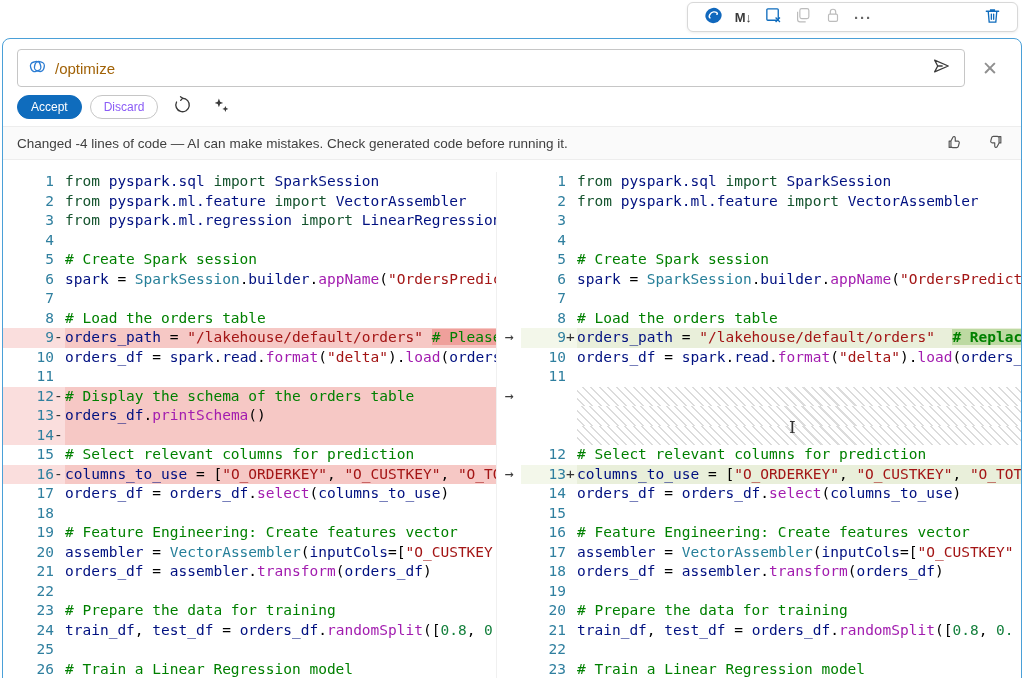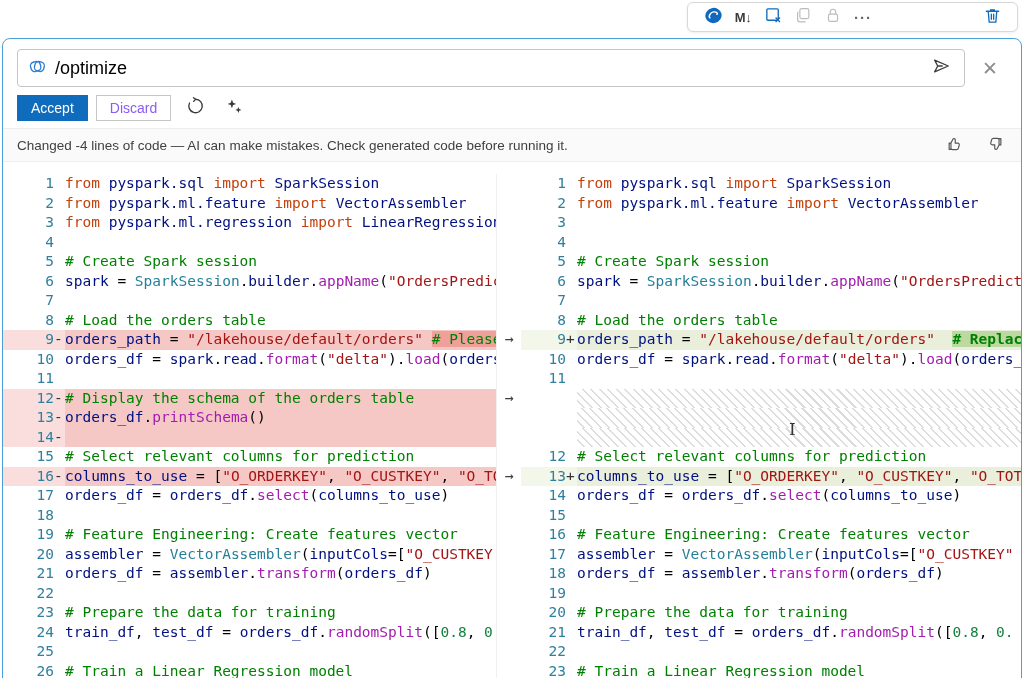--- a/index.html
+++ b/index.html
@@ -15,27 +15,27 @@
   .tb-dots{font-size:15px;font-weight:bold;color:#666;letter-spacing:1px;}
   .tb-spacer{flex:1;}
 
   
   .panel{position:absolute;left:2px;top:38px;width:1020px;height:652px;background:#fff;
     border:1.6px solid #4aa0d8;border-radius:8px;overflow:hidden;display:flex;flex-direction:column;}
 
   .input-row{display:flex;align-items:center;margin:10px 12px 0 14px;gap:6px;}
   .prompt-box{flex:1;height:38px;border:1px solid #c6c6c6;border-radius:4px;background:#fff;
     display:flex;align-items:center;padding:0 6px 0 10px;gap:8px;}
-  .prompt-text{flex:1;font-size:18px;color:#000000;}
+  .prompt-text{flex:1;font-size:15px;color:#a16207;}
   .send-btn{width:34px;height:30px;display:flex;align-items:center;justify-content:center;cursor:pointer;border-radius:4px;}
   .close-btn{width:38px;height:34px;display:flex;align-items:center;justify-content:center;
     color:#8f8f8f;font-size:19px;cursor:pointer;}
 
   .actions-row{display:flex;align-items:center;margin:8px 14px 7px 14px;gap:8px;}
-  .btn{font-size:14px;border-radius:0;padding:4px 13px;cursor:pointer;font-family:inherit;}
+  .btn{font-size:12px;border-radius:12px;padding:4px 13px;cursor:pointer;font-family:inherit;}
   .btn-primary{background:#0f6cbd;border:1px solid #0f6cbd;color:#fff;}
   .btn-secondary{background:#fff;border:1px solid #c6c6c6;color:#8b5cf6;}
   .icon-btn{width:26px;height:24px;display:flex;align-items:center;justify-content:center;cursor:pointer;margin-left:4px;}
 
   .status-row{display:flex;align-items:center;background:#fafafa;border-top:1px solid #ededed;
     padding:6px 16px 6px 14px;font-size:13.5px;color:#3f3f3f;}
   .status-icons{margin-left:auto;display:flex;gap:20px;}
   .thumb{width:20px;height:20px;display:flex;align-items:center;justify-content:center;cursor:pointer;}
 
   
@@ -56,21 +56,21 @@
   .code{flex:1;overflow:hidden;color:#000;}
 
   .row.del .code{background:#f6c8c5;}
   .row.del .gut{background:#fadedd;}
   .row.add .code{background:#e9efda;}
   .row.add .gut{background:#f3f7ea;}
   .row.del .tk-hl{background:#efa09b;}
   .row.add .tk-hl{background:#bdd9a2;font-weight:bold;}
   .row.hatch .code{background:repeating-linear-gradient(45deg,#ffffff 0 4.5px,#dcdcdc 4.5px 6px);}
 
-  .tk-k{color:#c2410c}.tk-i{color:#001080}.tk-t{color:#267f99}.tk-f{color:#a21caf}
+  .tk-k{color:#14532d}.tk-i{color:#001080}.tk-t{color:#267f99}.tk-f{color:#a21caf}
   .tk-s{color:#a31515}.tk-c{color:#008000}.tk-n{color:#15803d}.tk-p{color:#000}
 
   .text-cursor{position:absolute;left:268px;top:247px;font-family:"DejaVu Serif",serif;
     font-size:17px;color:#333;line-height:17px;}
 </style>
 </head>
 <body>
 
 <div class="cell-toolbar">
   <div class="tb-btn">

